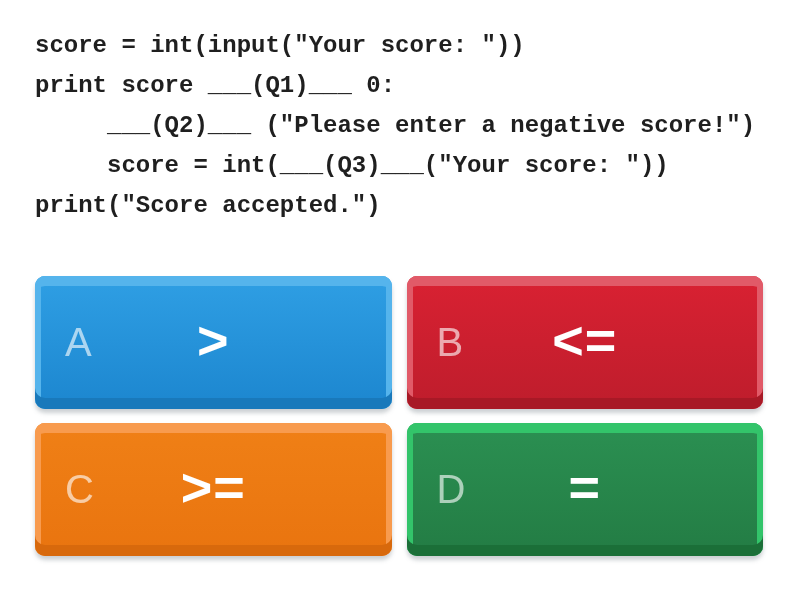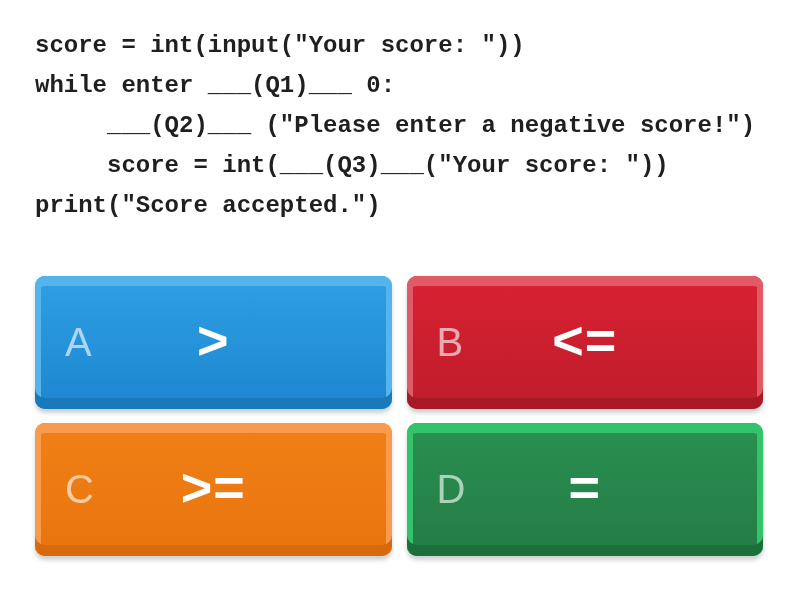--- a/index.html
+++ b/index.html
@@ -64,21 +64,21 @@
     line-height: 1;
     padding-bottom: 6px;
     letter-spacing: 1px;
   }
 </style>
 </head>
 <body>
 
 <div class="code">
   <div class="code-line">score = int(input("Your score: "))</div>
-  <div class="code-line">while enter ___(Q1)___ 0:</div>
+  <div class="code-line">print score ___(Q1)___ 0:</div>
   <div class="code-line">     ___(Q2)___ ("Please enter a negative score!")</div>
   <div class="code-line">     score = int(___(Q3)___("Your score: "))</div>
   <div class="code-line">print("Score accepted.")</div>
 </div>
 
 <div class="answers">
   <button class="btn" style="--rim: #55b4ec; --face-top: #2f9fe4; --face-bottom: #1c86cf; --bevel: #1979bb;">
     <span class="letter">A</span>
     <span class="value">&gt;</span>
   </button>

